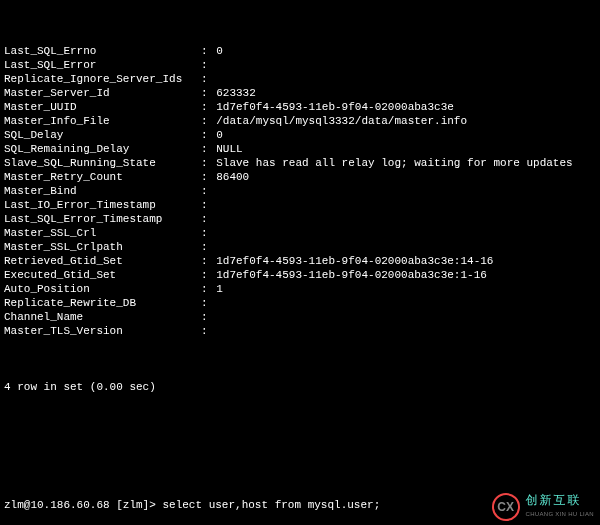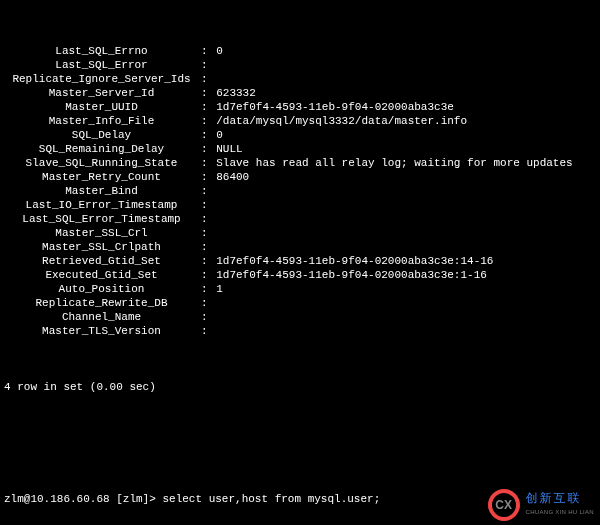--- a/index.html
+++ b/index.html
@@ -18,44 +18,44 @@
   .terminal {
     padding: 2px 4px;
     white-space: pre;
   }
   .status-line {
     display: block;
   }
   .status-label {
     display: inline-block;
     width: 195px;
-    text-align: center;
+    text-align: left;
   }
   .status-sep { padding: 0 2px; }
   .status-value { }
   .row-line { display: block; }
-  .prompt-line { display: block; margin-top: 0; }
+  .prompt-line { display: block; margin-top: 6px; }
   .watermark {
     position: absolute;
     right: 6px;
     bottom: 4px;
     font-family: Arial, sans-serif;
     color: #aaa;
     font-size: 10px;
     display: flex;
     align-items: center;
     gap: 6px;
   }
   .watermark .logo {
     width: 24px; height: 24px;
-    border: 4px solid #ef4444; border-radius: 50%;
+    border: 2px solid #ef4444; border-radius: 50%;
     display: flex; align-items: center; justify-content: center;
     font-weight: bold; font-size: 12px; color:#888;
   }
-  .watermark .txt .cn { font-size: 12px; color:#3b82f6; letter-spacing:2px; }
+  .watermark .txt .cn { font-size: 12px; color:#5eead4; letter-spacing:2px; }
   .watermark .txt .en { font-size: 6px; color:#777; letter-spacing:0.3px; }
 </style>
 </head>
 <body>
 
 <div class="terminal">
 
   <div id="status-block"><span class="status-line"><span class="status-label">Last_SQL_Errno</span><span class="status-sep">: </span><span class="status-value">0</span></span><span class="status-line"><span class="status-label">Last_SQL_Error</span><span class="status-sep">: </span><span class="status-value"></span></span><span class="status-line"><span class="status-label">Replicate_Ignore_Server_Ids</span><span class="status-sep">: </span><span class="status-value"></span></span><span class="status-line"><span class="status-label">Master_Server_Id</span><span class="status-sep">: </span><span class="status-value">623332</span></span><span class="status-line"><span class="status-label">Master_UUID</span><span class="status-sep">: </span><span class="status-value">1d7ef0f4-4593-11eb-9f04-02000aba3c3e</span></span><span class="status-line"><span class="status-label">Master_Info_File</span><span class="status-sep">: </span><span class="status-value">/data/mysql/mysql3332/data/master.info</span></span><span class="status-line"><span class="status-label">SQL_Delay</span><span class="status-sep">: </span><span class="status-value">0</span></span><span class="status-line"><span class="status-label">SQL_Remaining_Delay</span><span class="status-sep">: </span><span class="status-value">NULL</span></span><span class="status-line"><span class="status-label">Slave_SQL_Running_State</span><span class="status-sep">: </span><span class="status-value">Slave has read all relay log; waiting for more updates</span></span><span class="status-line"><span class="status-label">Master_Retry_Count</span><span class="status-sep">: </span><span class="status-value">86400</span></span><span class="status-line"><span class="status-label">Master_Bind</span><span class="status-sep">: </span><span class="status-value"></span></span><span class="status-line"><span class="status-label">Last_IO_Error_Timestamp</span><span class="status-sep">: </span><span class="status-value"></span></span><span class="status-line"><span class="status-label">Last_SQL_Error_Timestamp</span><span class="status-sep">: </span><span class="status-value"></span></span><span class="status-line"><span class="status-label">Master_SSL_Crl</span><span class="status-sep">: </span><span class="status-value"></span></span><span class="status-line"><span class="status-label">Master_SSL_Crlpath</span><span class="status-sep">: </span><span class="status-value"></span></span><span class="status-line"><span class="status-label">Retrieved_Gtid_Set</span><span class="status-sep">: </span><span class="status-value">1d7ef0f4-4593-11eb-9f04-02000aba3c3e:14-16</span></span><span class="status-line"><span class="status-label">Executed_Gtid_Set</span><span class="status-sep">: </span><span class="status-value">1d7ef0f4-4593-11eb-9f04-02000aba3c3e:1-16</span></span><span class="status-line"><span class="status-label">Auto_Position</span><span class="status-sep">: </span><span class="status-value">1</span></span><span class="status-line"><span class="status-label">Replicate_Rewrite_DB</span><span class="status-sep">: </span><span class="status-value"></span></span><span class="status-line"><span class="status-label">Channel_Name</span><span class="status-sep">: </span><span class="status-value"></span></span><span class="status-line"><span class="status-label">Master_TLS_Version</span><span class="status-sep">: </span><span class="status-value"></span></span></div>
 
   <span class="row-line">4 row in set (0.00 sec)</span>

